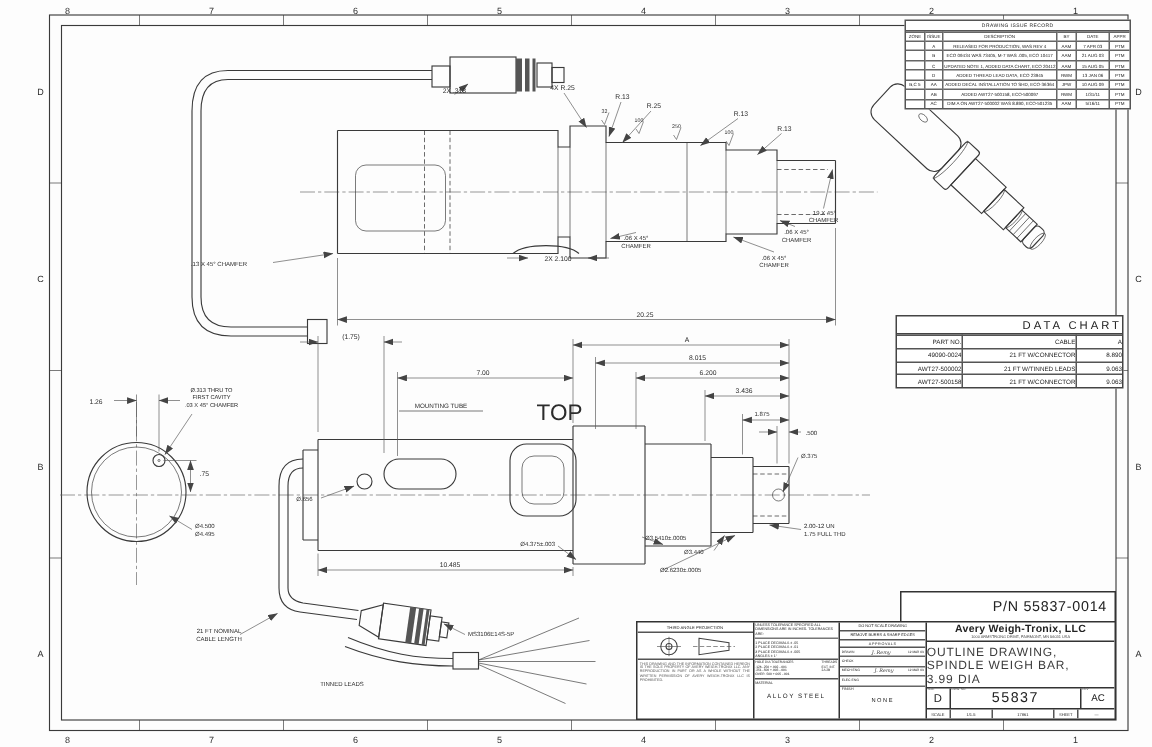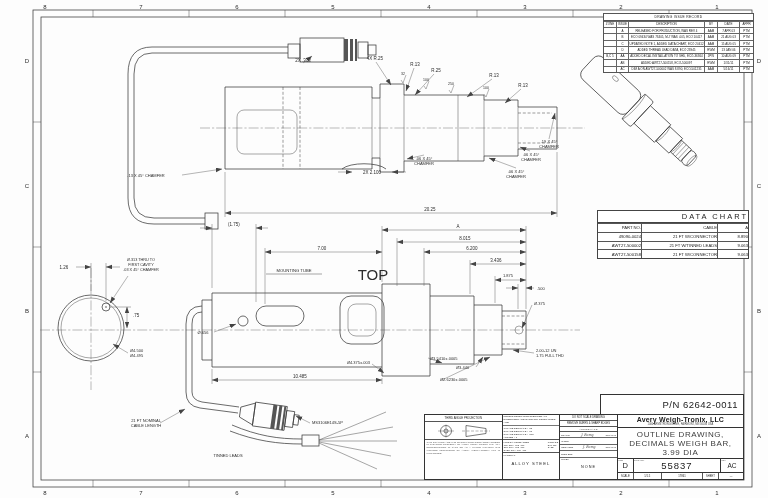--- a/index.html
+++ b/index.html
@@ -54,21 +54,21 @@
             height:6.4px;padding:0 1px;overflow:hidden}
   .appr-row .c-label{font-size:2.25px}
   .appr-row .c-sig{font-family:"DejaVu Serif",serif;font-style:italic;font-size:3.3px;color:#333}
   .appr-row .c-date{font-size:2.1px}
   .finish{flex:1;text-align:center}
   .finish-label{font-size:2.4px;text-align:left;padding:.5px 1px}
   .finish-val{font-size:3.8px;letter-spacing:1px;padding-top:3px}
   .name-box{border-bottom:.6px solid #333;text-align:center;padding:1px 0}
   .co-name{font-size:7px;font-weight:bold;letter-spacing:.2px}
   .co-addr{font-size:2.6px;color:#444}
-  .title-box{border-bottom:.6px solid #333;text-align:center;font-size:8px;line-height:9px;
+  .title-box{border-bottom:.6px solid #333;font-size:8px;line-height:9px;
              color:#3c3c3c;letter-spacing:.6px;padding-top:1.5px;height:31px}
   .num-row{display:flex;height:14px;border-bottom:.6px solid #333}
   .size-box{width:16px;border-right:.6px solid #333;text-align:center}
   .dwg-box{flex:1;border-right:.6px solid #333;text-align:center}
   .rev-box{width:22px;text-align:center}
   .mini{display:block;font-size:2.1px;text-align:left;padding:.3px 0 0 .5px;color:#555}
   .size-val{font-size:7.5px;line-height:9px}
   .dwg-val{font-size:9.5px;line-height:10px;letter-spacing:1px}
   .rev-val{font-size:6.5px;line-height:9px}
   .scale-row{display:flex;flex:1;align-items:stretch;font-size:2.7px;text-align:center}
@@ -391,21 +391,21 @@
         <div class="c-a">9.063</div>
       </div>
       <div class="dc-row">
         <div class="c-part">AWT27-500158</div>
         <div class="c-cable">21 FT W/CONNECTOR</div>
         <div class="c-a">9.063</div>
       </div>
     </div>
 </div>
 
-<div class="pn-strip">P/N 62642-0011</div>
+<div class="pn-strip">P/N 55837-0014</div>
 
 <div class="tb">
   <div class="tb-col col-proj">
     <div class="proj-head">THIRD ANGLE PROJECTION</div>
     <div class="proj-sym">
       <svg width="70" height="16" viewBox="0 0 70 16">
         <g fill="none" stroke="#444" stroke-width="0.7">
           <circle cx="18" cy="8" r="5.5"></circle>
             <circle cx="18" cy="8" r="2"></circle>
           <path d="M10,8 H26 M18,1.5 V14.5" stroke-width="0.4"></path>
@@ -476,21 +476,21 @@
     </div>
   </div>
 
   <div class="tb-col col-co">
     <div class="name-box">
       <div class="co-name">Avery Weigh-Tronix, LLC</div>
       <div class="co-addr">1000 ARMSTRONG DRIVE, FAIRMONT, MN 56031 USA</div>
     </div>
     <div class="title-box">
       <div>OUTLINE DRAWING,</div>
-      <div>DECIMALS WEIGH BAR,</div>
+      <div>SPINDLE WEIGH BAR,</div>
       <div>3.99 DIA</div>
     </div>
     <div class="num-row">
       <div class="size-box">
         <span class="mini">SIZE</span>
         <div class="size-val">D</div>
       </div>
       <div class="dwg-box">
         <span class="mini">DWG. NO.</span>
         <div class="dwg-val">55837</div>

